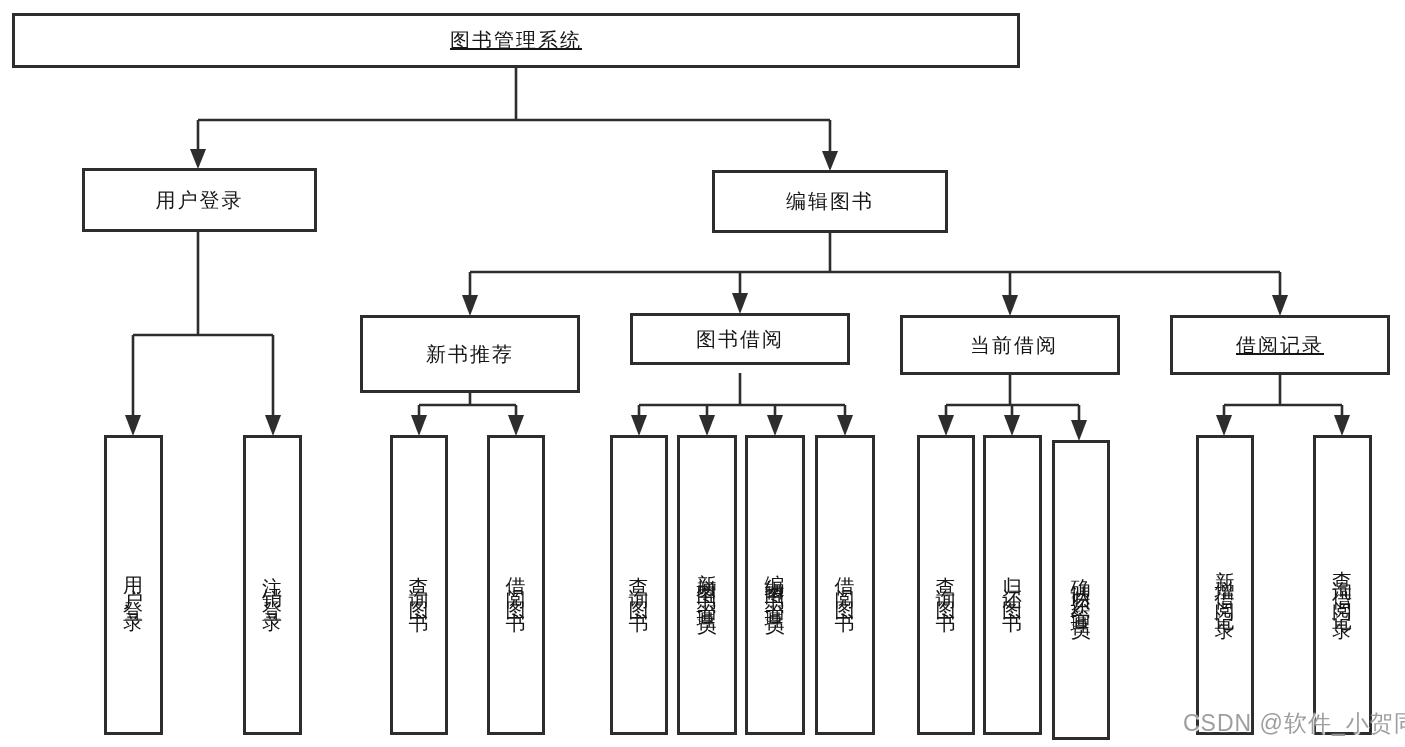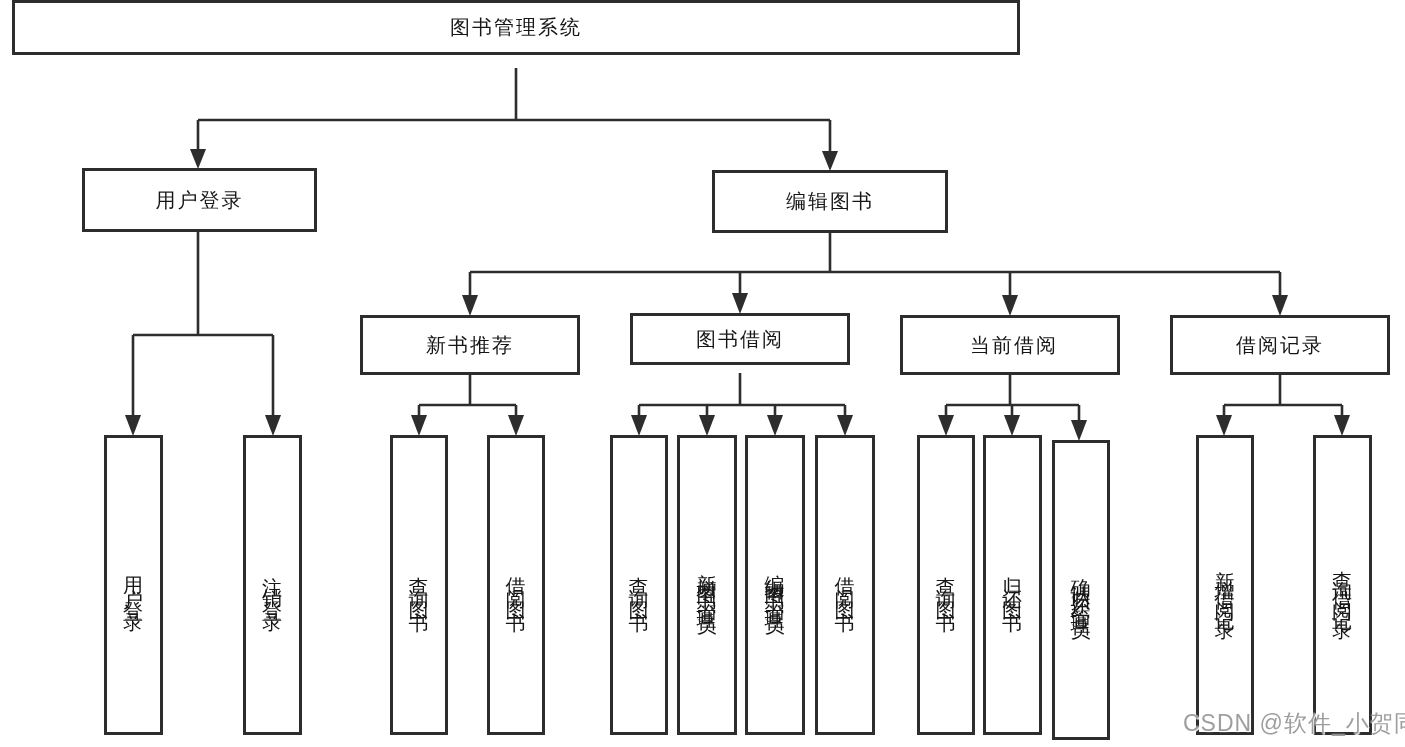--- a/index.html
+++ b/index.html
@@ -9,29 +9,29 @@
   .node{position:absolute;box-sizing:border-box;border:3px solid #2d2d2d;background:#ffffff;
         display:flex;align-items:center;justify-content:center;z-index:1;color:#161616;}
   .node span{font-size:20px;color:#161616;}
   .hbox span{letter-spacing:2px;white-space:nowrap;}
   .vbox span{writing-mode:vertical-rl;text-orientation:mixed;line-height:1;}
   .vbox.short span{letter-spacing:12px;}
   .vbox.mid span{letter-spacing:10px;}
   .vbox.long span{letter-spacing:6px;}
 
   
-  .root{left:12px;top:0;width:1008px;height:55px;}
+  .root{left:12px;top:13px;width:1008px;height:55px;text-decoration:underline;}
   
   .n-userlogin{left:82px;top:168px;width:235px;height:64px;}
   .n-bookmgmt{left:712px;top:170px;width:236px;height:63px;}
   
-  .n-newbook{left:360px;top:315px;width:220px;height:60px;}
+  .n-newbook{left:360px;top:315px;width:220px;height:78px;}
   .n-bookborrow{left:630px;top:313px;width:220px;height:52px;align-items:center;}
   .n-currentborrow{left:900px;top:315px;width:220px;height:60px;padding-left:8px;}
-  .n-borrowrecords{left:1170px;top:315px;width:220px;height:60px;}
+  .n-borrowrecords{left:1170px;top:315px;width:220px;height:60px;text-decoration:underline;}
   
   .lf-a1{left:104px;top:435px;width:59px;height:300px;}
   .lf-a2{left:243px;top:435px;width:59px;height:300px;}
   .lf-b1{left:390px;top:435px;width:58px;height:300px;}
   .lf-b2{left:487px;top:435px;width:58px;height:300px;}
   .lf-c1{left:610px;top:435px;width:58px;height:300px;}
   .lf-c2{left:677px;top:435px;width:60px;height:300px;}
   .lf-c3{left:745px;top:435px;width:60px;height:300px;}
   .lf-c4{left:815px;top:435px;width:60px;height:300px;}
   .lf-d1{left:917px;top:435px;width:58px;height:300px;}

